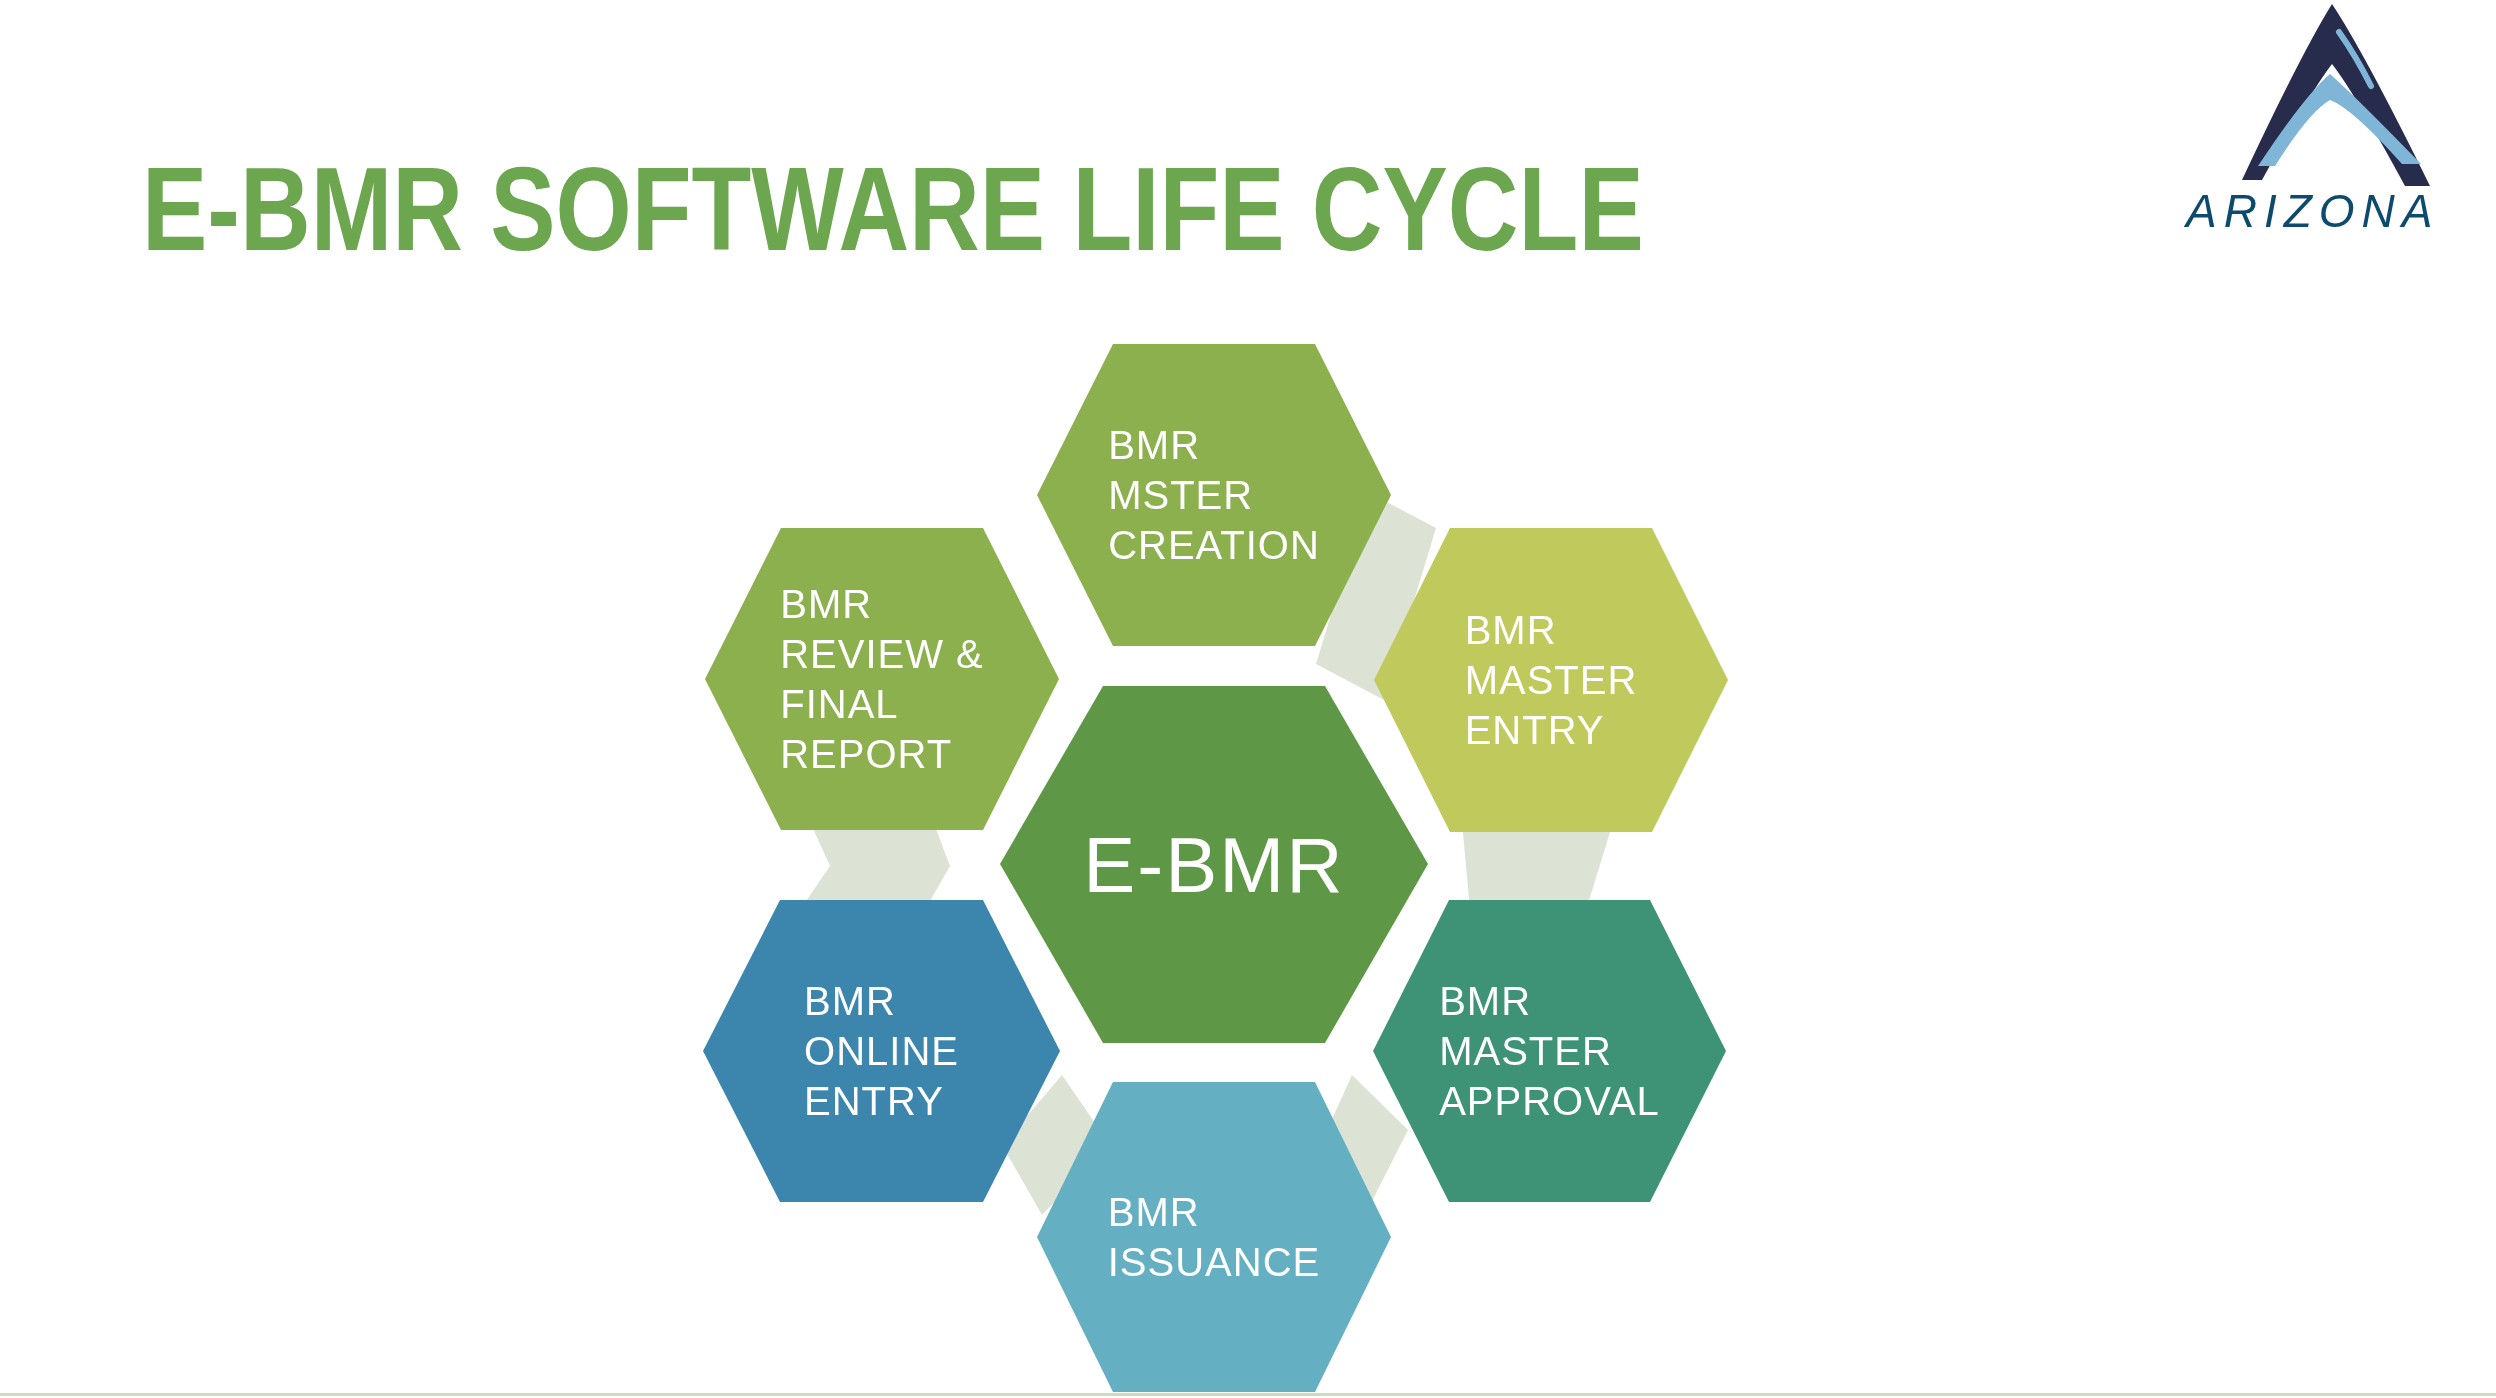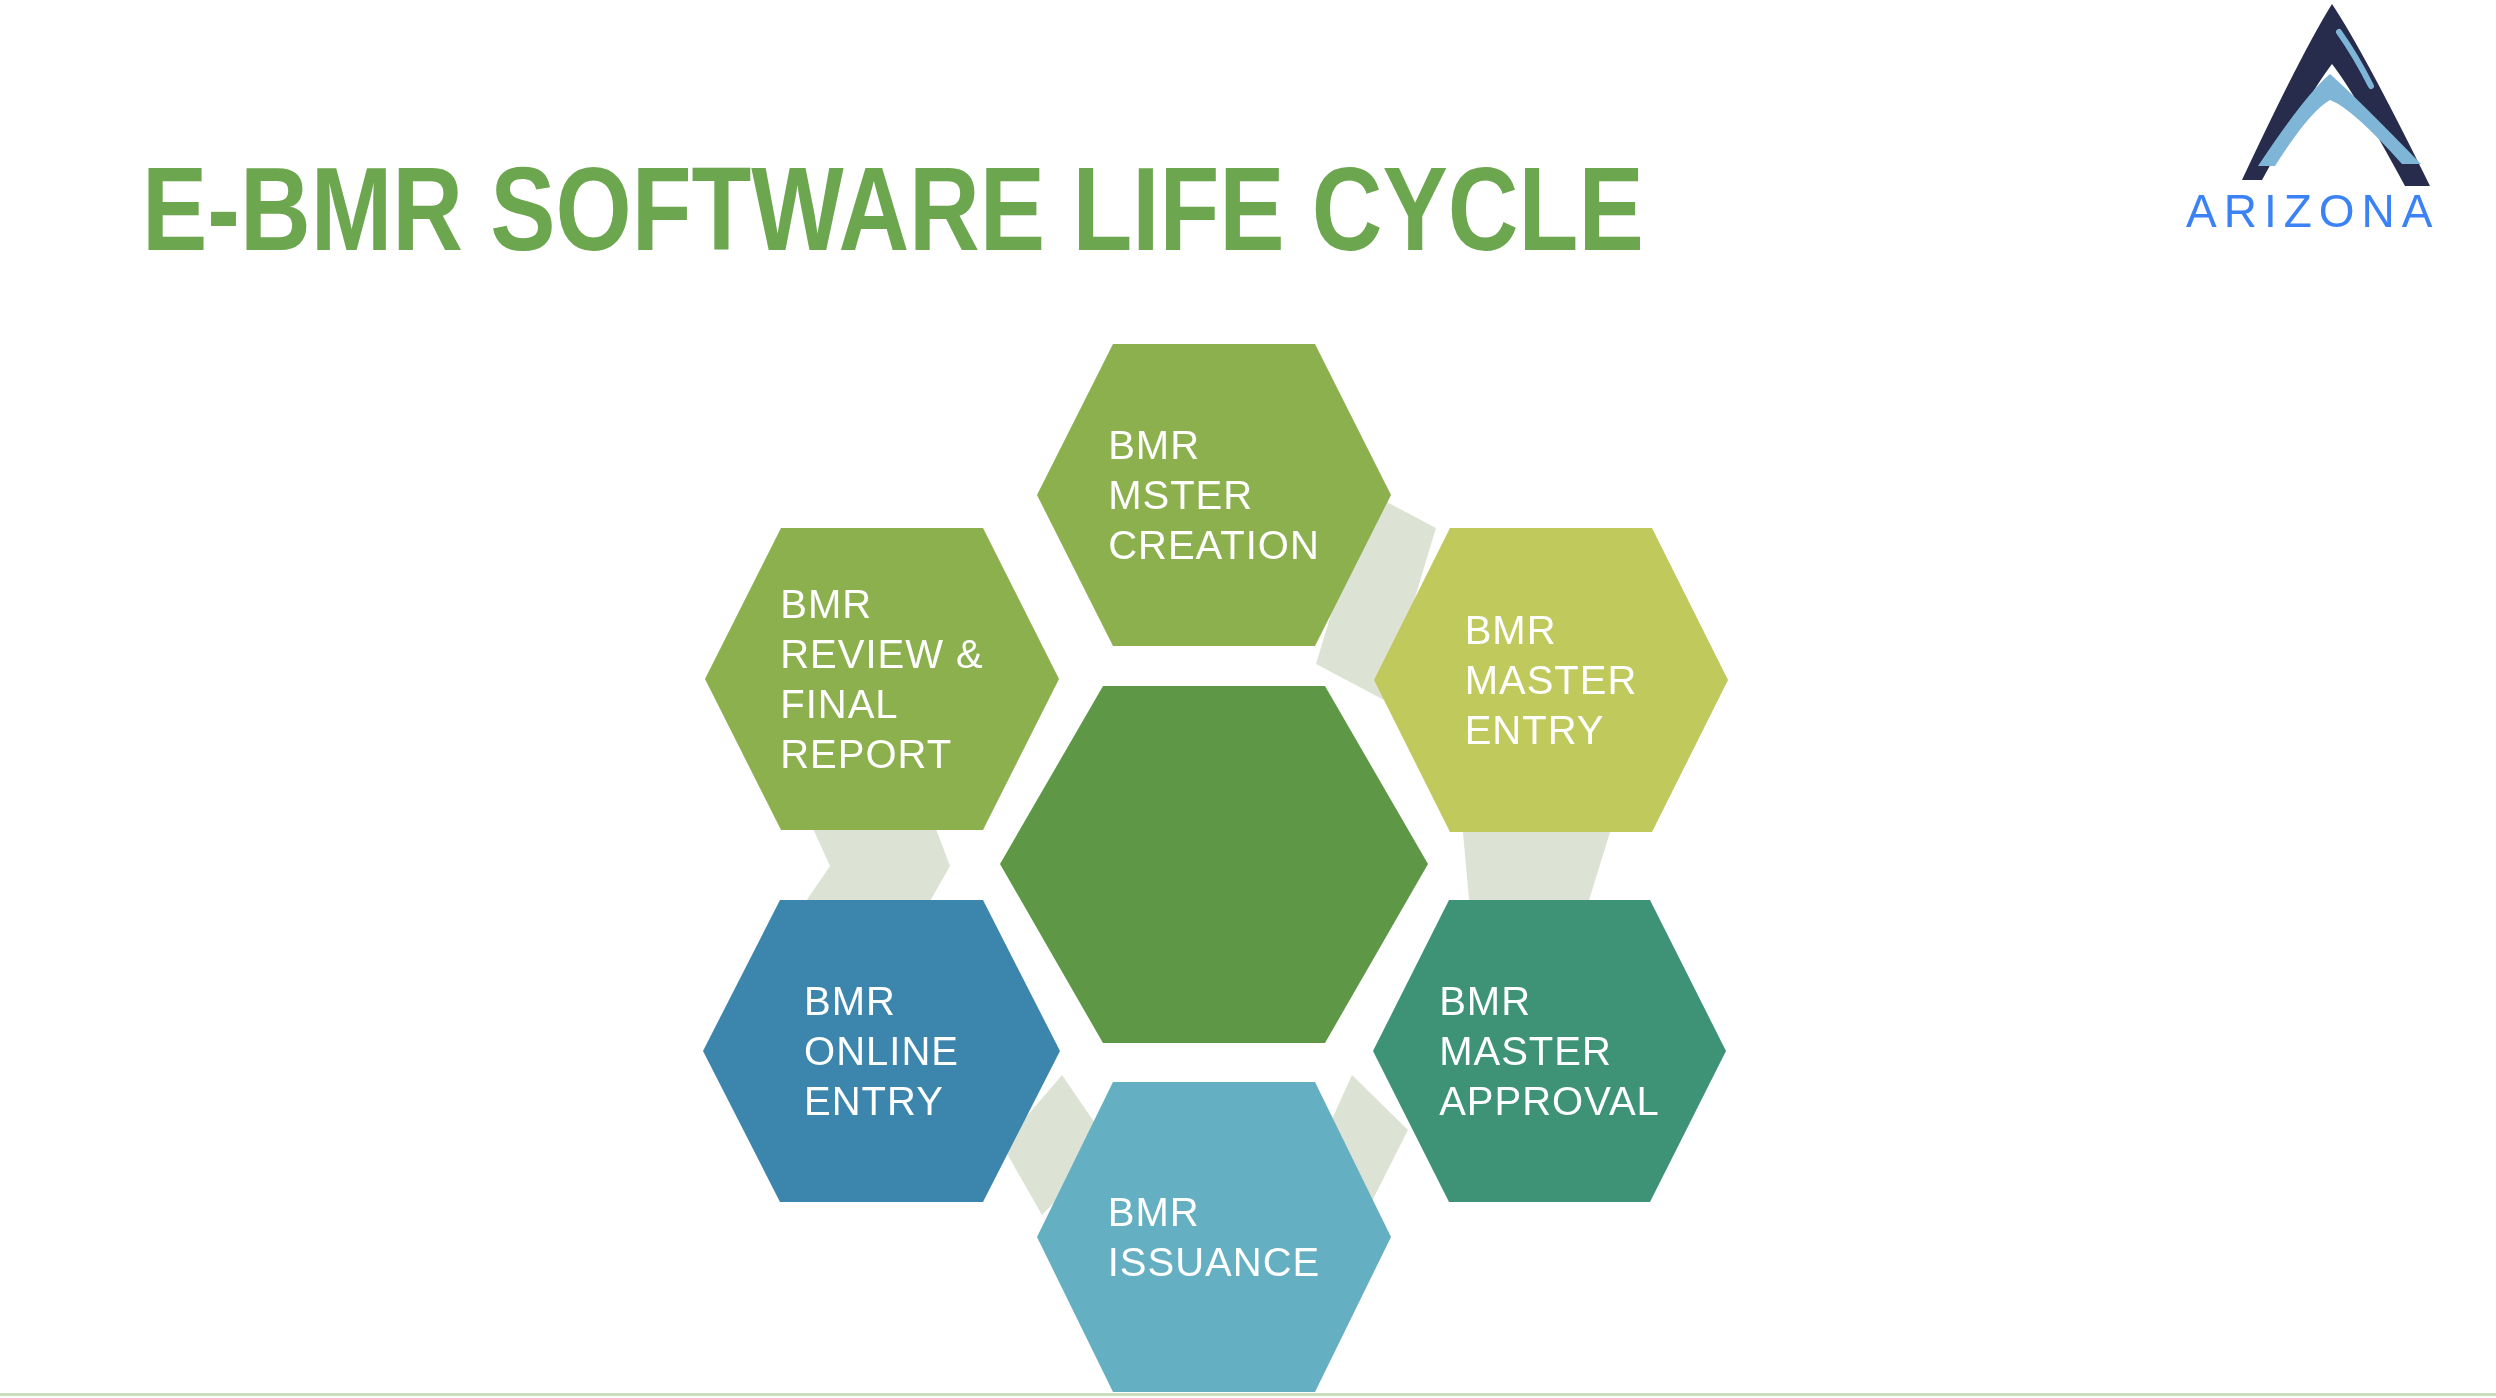--- a/index.html
+++ b/index.html
@@ -15,22 +15,22 @@
   }
   .diagram-svg{position:absolute;left:0;top:0;width:2496px;height:1398px;}
   .hex-label{
     position:absolute;display:flex;align-items:center;justify-content:center;
     text-align:left;color:#ffffff;font-size:40px;line-height:1.25;
     letter-spacing:1px;white-space:pre-line;pointer-events:none;
   }
   .hex-label.center-label{font-size:78px;letter-spacing:2px;line-height:1;}
   .logo-text{
     position:absolute;left:2186px;top:186px;width:300px;
-    color:#3b82f6;font-size:46px;font-weight:400;letter-spacing:7px;
-    line-height:1.1;white-space:nowrap;
+    color:#0c4a6e;font-size:46px;font-weight:400;letter-spacing:7px;
+    line-height:1.1;white-space:nowrap;font-style:italic;
   }
 </style>
 </head>
 <body>
 
 <div class="stage">
 
   <h1 class="slide-title">E-BMR SOFTWARE LIFE CYCLE</h1>
 
   <svg class="diagram-svg" viewBox="0 0 2496 1398" xmlns="http://www.w3.org/2000/svg">
@@ -80,16 +80,17 @@
 
   <div class="hex-label" style="left:703px;top:900px;width:357px;height:302px;">BMR
 ONLINE
 ENTRY</div>
 
   <div class="hex-label" style="left:705px;top:528px;width:354px;height:302px;">BMR
 REVIEW &amp;
 FINAL
 REPORT</div>
 
+  <div class="hex-label center-label" style="left:1000px;top:686px;width:428px;height:357px;">E-BMR</div>
 
   <div class="logo-text">ARIZONA</div>
 
 </div>
 
 </body></html>

